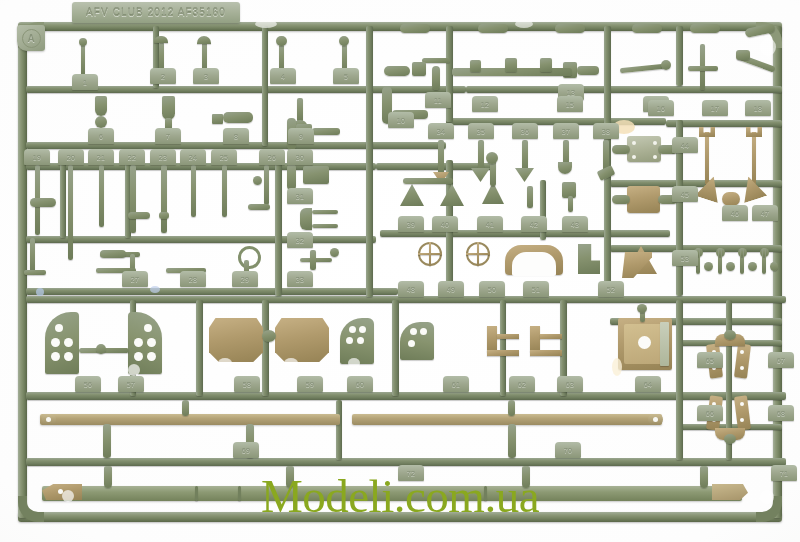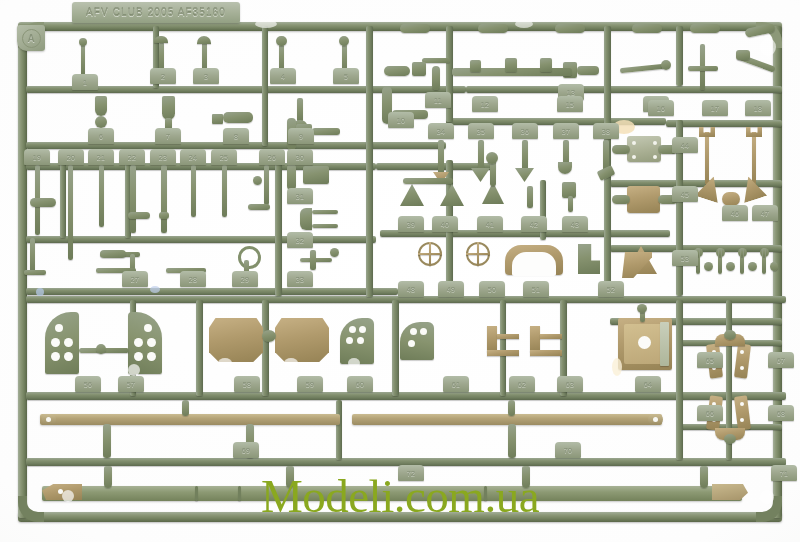--- a/index.html
+++ b/index.html
@@ -211,21 +211,21 @@
     <div class="runner v" style="left:726px; top:300px; width:6px; height:160px;"></div>
     <div class="runner v" style="left:60px;  top:160px; width:6px; height:78px;"></div>
     <div class="runner v" style="left:125px; top:160px; width:6px; height:78px;"></div>
     <div class="runner v" style="left:500px; top:300px; width:6px; height:96px;"></div>
     <div class="runner v" style="left:130px; top:300px; width:6px; height:96px;"></div>
     <div class="runner v" style="left:676px; top:26px;  width:7px; height:60px;"></div>
     <div class="runner v" style="left:540px; top:180px; width:6px; height:60px;"></div>
     <div class="runner v" style="left:336px; top:400px; width:6px; height:60px;"></div>
 
     <div id="header-tab">
-      <span class="embossed">AFV CLUB 2005    AF35160</span>
+      <span class="embossed">AFV CLUB 2012    AF35160</span>
     </div>
 
     <div id="sprue-badge">
       <span class="letter">A</span>
     </div>
 
     <div class="part rod" style="left:81px; top:42px; width:4px; height:34px; border-radius:2px;"></div>
     <div class="part round" style="left:79px; top:38px; width:8px; height:8px;"></div>
     <div class="part rod" style="left:159px; top:42px; width:5px; height:30px;"></div>
     <div class="part" style="left:154px; top:36px; width:14px; height:7px; border-radius:6px 6px 0 0;"></div>

